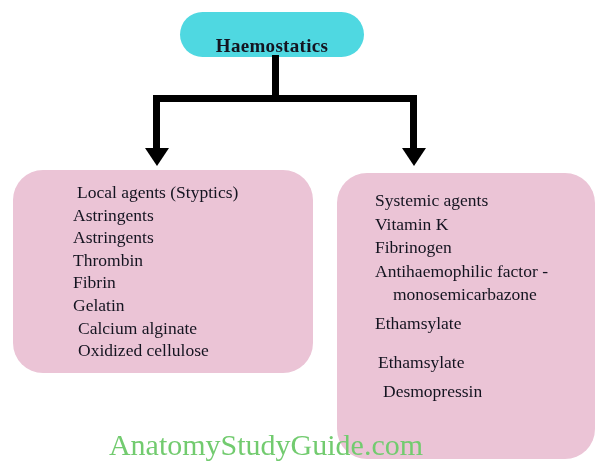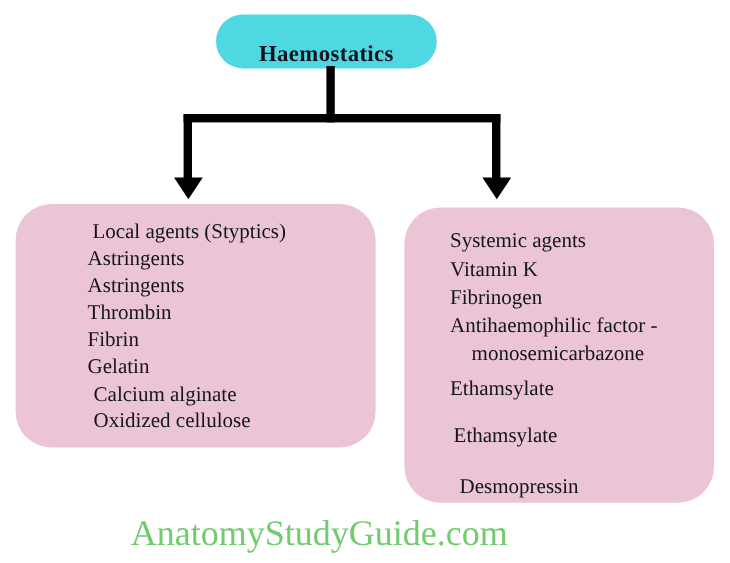--- a/index.html
+++ b/index.html
@@ -83,28 +83,28 @@
   .left-box {
     left: 13px; top: 170px;
     width: 300px; height: 203px;
     padding: 11px 10px 0 60px;
   }
   .left-box .box-line { line-height: 22.6px; }
   .left-box .header { margin-left: 4px; }
   .left-box .i5, .left-box .i6 { margin-left: 5px; }
   .right-box {
     left: 337px; top: 173px;
-    width: 258px; height: 246px;
+    width: 258px; height: 286px;
     padding: 16px 8px 16px 38px;
   }
   .right-box .box-line { line-height: 23.5px; }
   .right-box .i3 { margin-left: 18px; }
   .right-box .i4 { margin-top: 5px; }
   .right-box .i5 { margin-top: 16px; margin-left: 3px; }
-  .right-box .i6 { margin-top: 19px; margin-left: 8px; }
+  .right-box .i6 { margin-top: 5px; margin-left: 8px; }
   
   .watermark {
     position: absolute;
     left: 0; top: 428px;
     width: 532px;
     text-align: center;
     font-size: 30px;
     color: var(--green);
   }
 </style>

